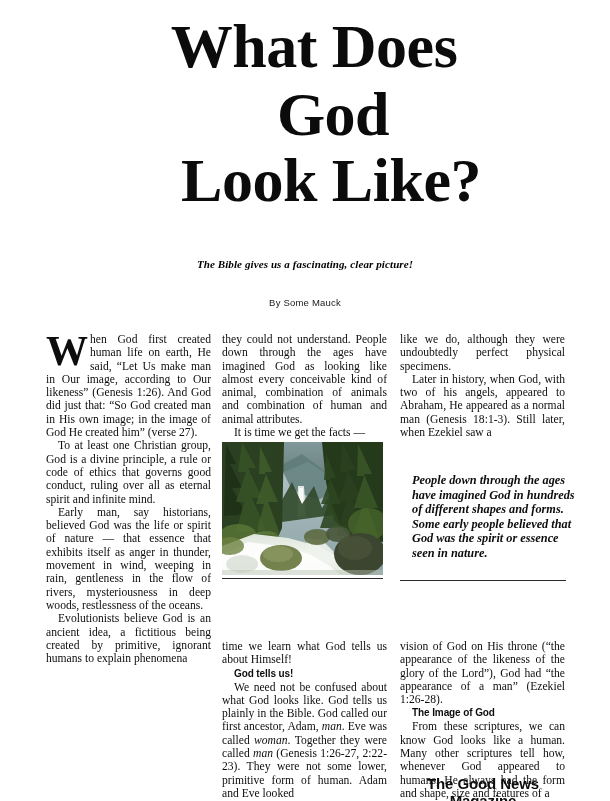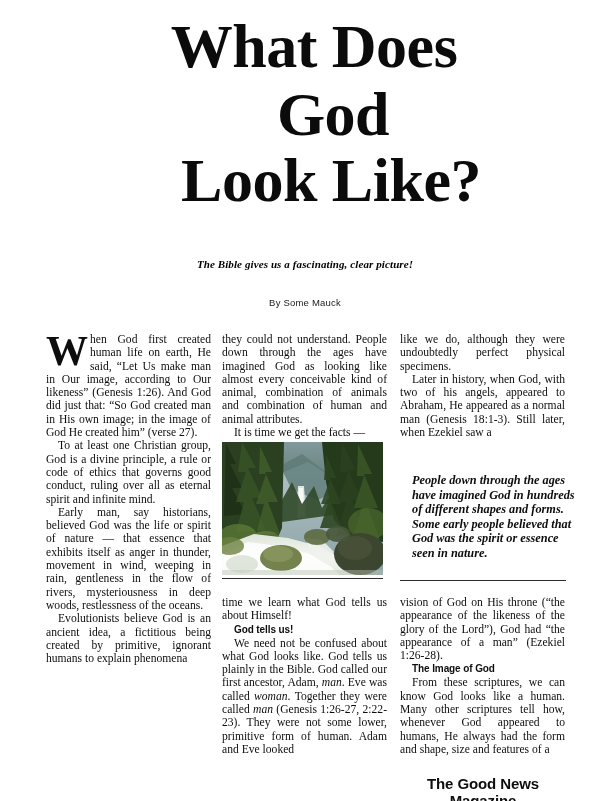--- a/index.html
+++ b/index.html
@@ -179,20 +179,21 @@
 
   
   .col-lower {
     position: absolute;
     width: 165px;
     font-family: "Liberation Serif", serif;
     font-size: 11.6px;
     line-height: 13.3px;
     text-align: justify;
     color: #0d0d0d;
+    margin-top: 44px;
   }
   .col-2-lower { left: 222px; top: 596px; }
   .col-3-lower { left: 400px; top: 596px; }
   .col-lower p { margin: 0; text-indent: 12px; text-align: justify; }
   .col-lower p.noindent { text-indent: 0; }
 
   
   .footer {
     position: absolute;
     left: 400px;

